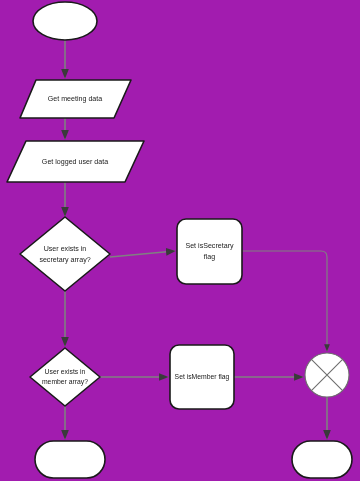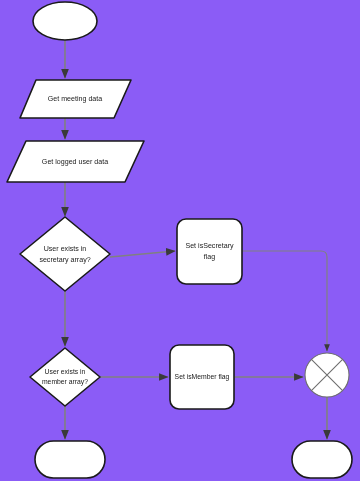--- a/index.html
+++ b/index.html
@@ -8,21 +8,21 @@
     padding: 0;
     background: #ffffff;
   }
   body {
     font-family: "Liberation Sans", sans-serif;
   }
   #diagram-canvas {
     position: relative;
     width: 360px;
     height: 481px;
-    background: #8b5cf6;
+    background: #a21caf;
     overflow: hidden;
   }
   #flow-svg {
     position: absolute;
     top: 0;
     left: 0;
     width: 360px;
     height: 481px;
     display: block;
   }

